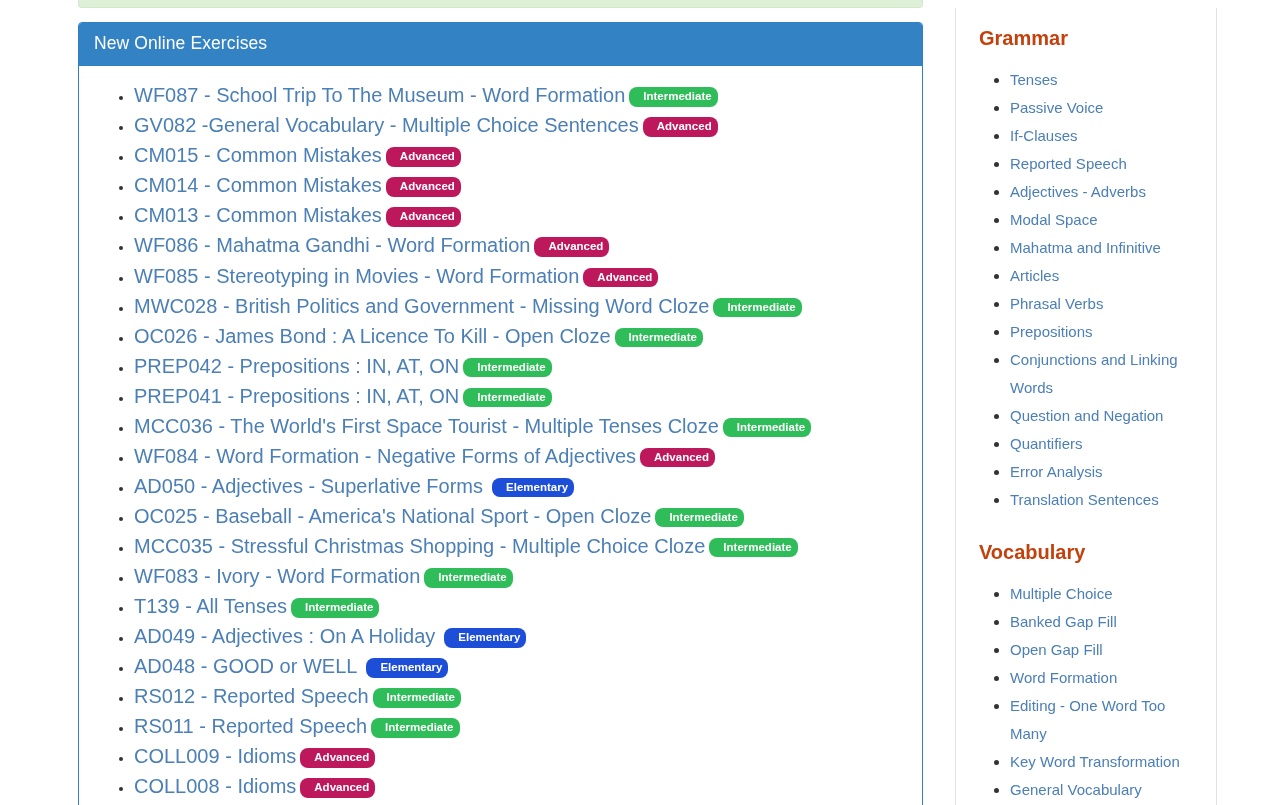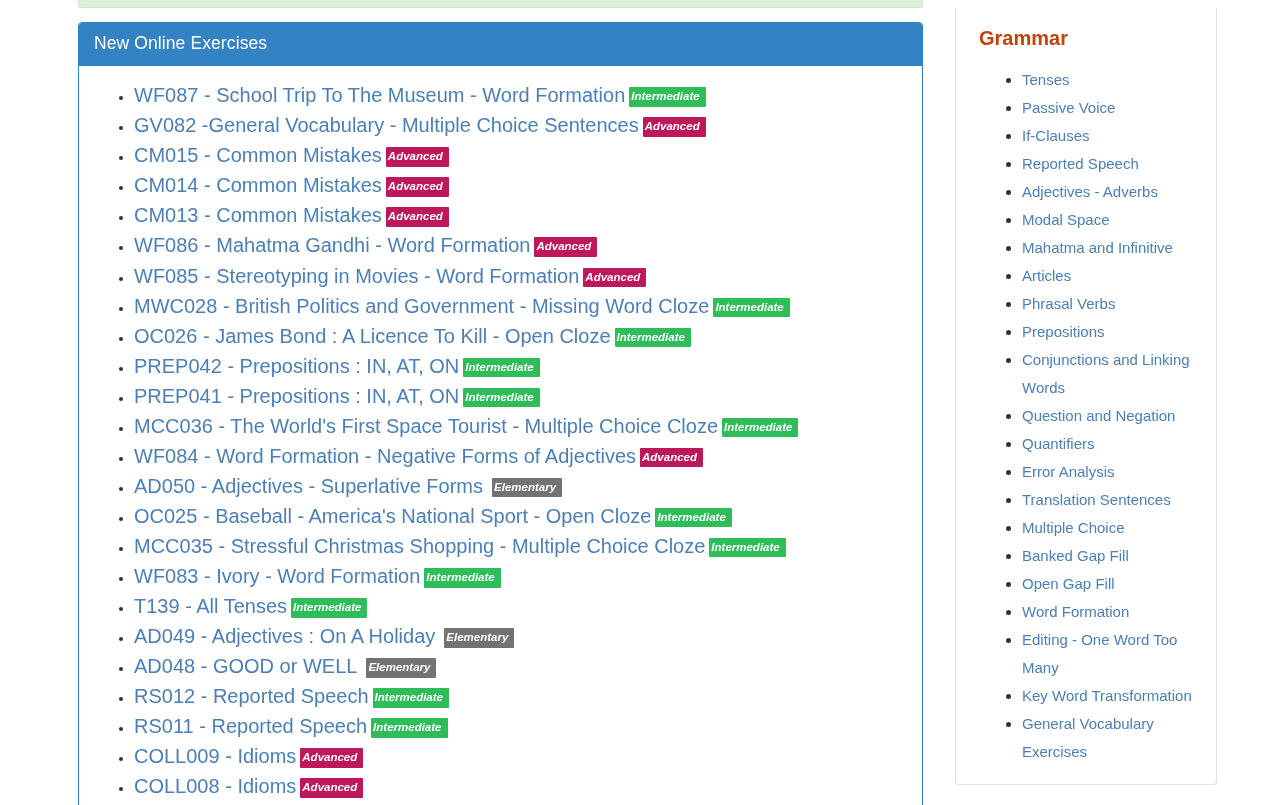--- a/index.html
+++ b/index.html
@@ -87,30 +87,29 @@
     font-size: 20px;
     vertical-align: baseline;
   }
 
   .badge {
     display: inline-block;
     font-size: 11.5px;
     font-weight: bold;
     line-height: 1;
     color: #ffffff;
-    padding: 4px 6px 4px 2px;
-    border-radius: 1px;
+    padding: 4px 6px 4px 14px;
+    border-radius: 8px;
     vertical-align: 2px;
     margin-left: 4px;
     white-space: nowrap;
-    font-style: italic;
   }
   .badge.level-intermediate { background: #2ebd59; }
   .badge.level-advanced     { background: #be185d; }
-  .badge.level-elementary   { background: #737373; margin-left: 9px; }
+  .badge.level-elementary   { background: #1d4ed8; margin-left: 9px; }
 
   
   .sidebar {
     position: absolute;
     left: 955px;
     top: 0;
     width: 262px;
   }
 
   .side-panel {
@@ -132,21 +131,20 @@
   .side-section-title.first { padding-top: 18px; }
 
   ul.side-list {
     margin: 0;
     padding: 0 12px 0 54px;
     list-style: disc outside;
   }
   ul.side-list > li {
     line-height: 28px;
     color: #333;
-    margin-left: 12px;
   }
   .side-link {
     color: #4b7fb5;
     text-decoration: none;
     font-size: 15px;
   }
 </style>
 </head>
 <body>
 
@@ -166,21 +164,21 @@
             <li><a class="ex-link" href="#">GV082 -General Vocabulary - Multiple Choice Sentences</a><span class="badge level-advanced">Advanced</span></li>
             <li><a class="ex-link" href="#">CM015 - Common Mistakes</a><span class="badge level-advanced">Advanced</span></li>
             <li><a class="ex-link" href="#">CM014 - Common Mistakes</a><span class="badge level-advanced">Advanced</span></li>
             <li><a class="ex-link" href="#">CM013 - Common Mistakes</a><span class="badge level-advanced">Advanced</span></li>
             <li><a class="ex-link" href="#">WF086 - Mahatma Gandhi - Word Formation</a><span class="badge level-advanced">Advanced</span></li>
             <li><a class="ex-link" href="#">WF085 - Stereotyping in Movies - Word Formation</a><span class="badge level-advanced">Advanced</span></li>
             <li><a class="ex-link" href="#">MWC028 - British Politics and Government - Missing Word Cloze</a><span class="badge level-intermediate">Intermediate</span></li>
             <li><a class="ex-link" href="#">OC026 - James Bond : A Licence To Kill - Open Cloze</a><span class="badge level-intermediate">Intermediate</span></li>
             <li><a class="ex-link" href="#">PREP042 - Prepositions : IN, AT, ON</a><span class="badge level-intermediate">Intermediate</span></li>
             <li><a class="ex-link" href="#">PREP041 - Prepositions : IN, AT, ON</a><span class="badge level-intermediate">Intermediate</span></li>
-            <li><a class="ex-link" href="#">MCC036 - The World's First Space Tourist - Multiple Choice Cloze</a><span class="badge level-intermediate">Intermediate</span></li>
+            <li><a class="ex-link" href="#">MCC036 - The World's First Space Tourist - Multiple Tenses Cloze</a><span class="badge level-intermediate">Intermediate</span></li>
             <li><a class="ex-link" href="#">WF084 - Word Formation - Negative Forms of Adjectives</a><span class="badge level-advanced">Advanced</span></li>
             <li><a class="ex-link" href="#">AD050 - Adjectives - Superlative Forms</a><span class="badge level-elementary">Elementary</span></li>
             <li><a class="ex-link" href="#">OC025 - Baseball - America's National Sport - Open Cloze</a><span class="badge level-intermediate">Intermediate</span></li>
             <li><a class="ex-link" href="#">MCC035 - Stressful Christmas Shopping - Multiple Choice Cloze</a><span class="badge level-intermediate">Intermediate</span></li>
             <li><a class="ex-link" href="#">WF083 - Ivory - Word Formation</a><span class="badge level-intermediate">Intermediate</span></li>
             <li><a class="ex-link" href="#">T139 - All Tenses</a><span class="badge level-intermediate">Intermediate</span></li>
             <li><a class="ex-link" href="#">AD049 - Adjectives : On A Holiday</a><span class="badge level-elementary">Elementary</span></li>
             <li><a class="ex-link" href="#">AD048 - GOOD or WELL</a><span class="badge level-elementary">Elementary</span></li>
             <li><a class="ex-link" href="#">RS012 - Reported Speech</a><span class="badge level-intermediate">Intermediate</span></li>
             <li><a class="ex-link" href="#">RS011 - Reported Speech</a><span class="badge level-intermediate">Intermediate</span></li>
@@ -209,20 +207,21 @@
             <li><a class="side-link" href="#">Mahatma and Infinitive</a></li>
             <li><a class="side-link" href="#">Articles</a></li>
             <li><a class="side-link" href="#">Phrasal Verbs</a></li>
             <li><a class="side-link" href="#">Prepositions</a></li>
             <li><a class="side-link" href="#">Conjunctions and Linking Words</a></li>
             <li><a class="side-link" href="#">Question and Negation</a></li>
             <li><a class="side-link" href="#">Quantifiers</a></li>
             <li><a class="side-link" href="#">Error Analysis</a></li>
             <li><a class="side-link" href="#">Translation Sentences</a></li>
           </ul>
+          <h3 class="side-section-title">Vocabulary</h3>
           <ul class="side-list">
             <li><a class="side-link" href="#">Multiple Choice</a></li>
             <li><a class="side-link" href="#">Banked Gap Fill</a></li>
             <li><a class="side-link" href="#">Open Gap Fill</a></li>
             <li><a class="side-link" href="#">Word Formation</a></li>
             <li><a class="side-link" href="#">Editing - One Word Too Many</a></li>
             <li><a class="side-link" href="#">Key Word Transformation</a></li>
             <li><a class="side-link" href="#">General Vocabulary Exercises</a></li>
           </ul>
         </div>

